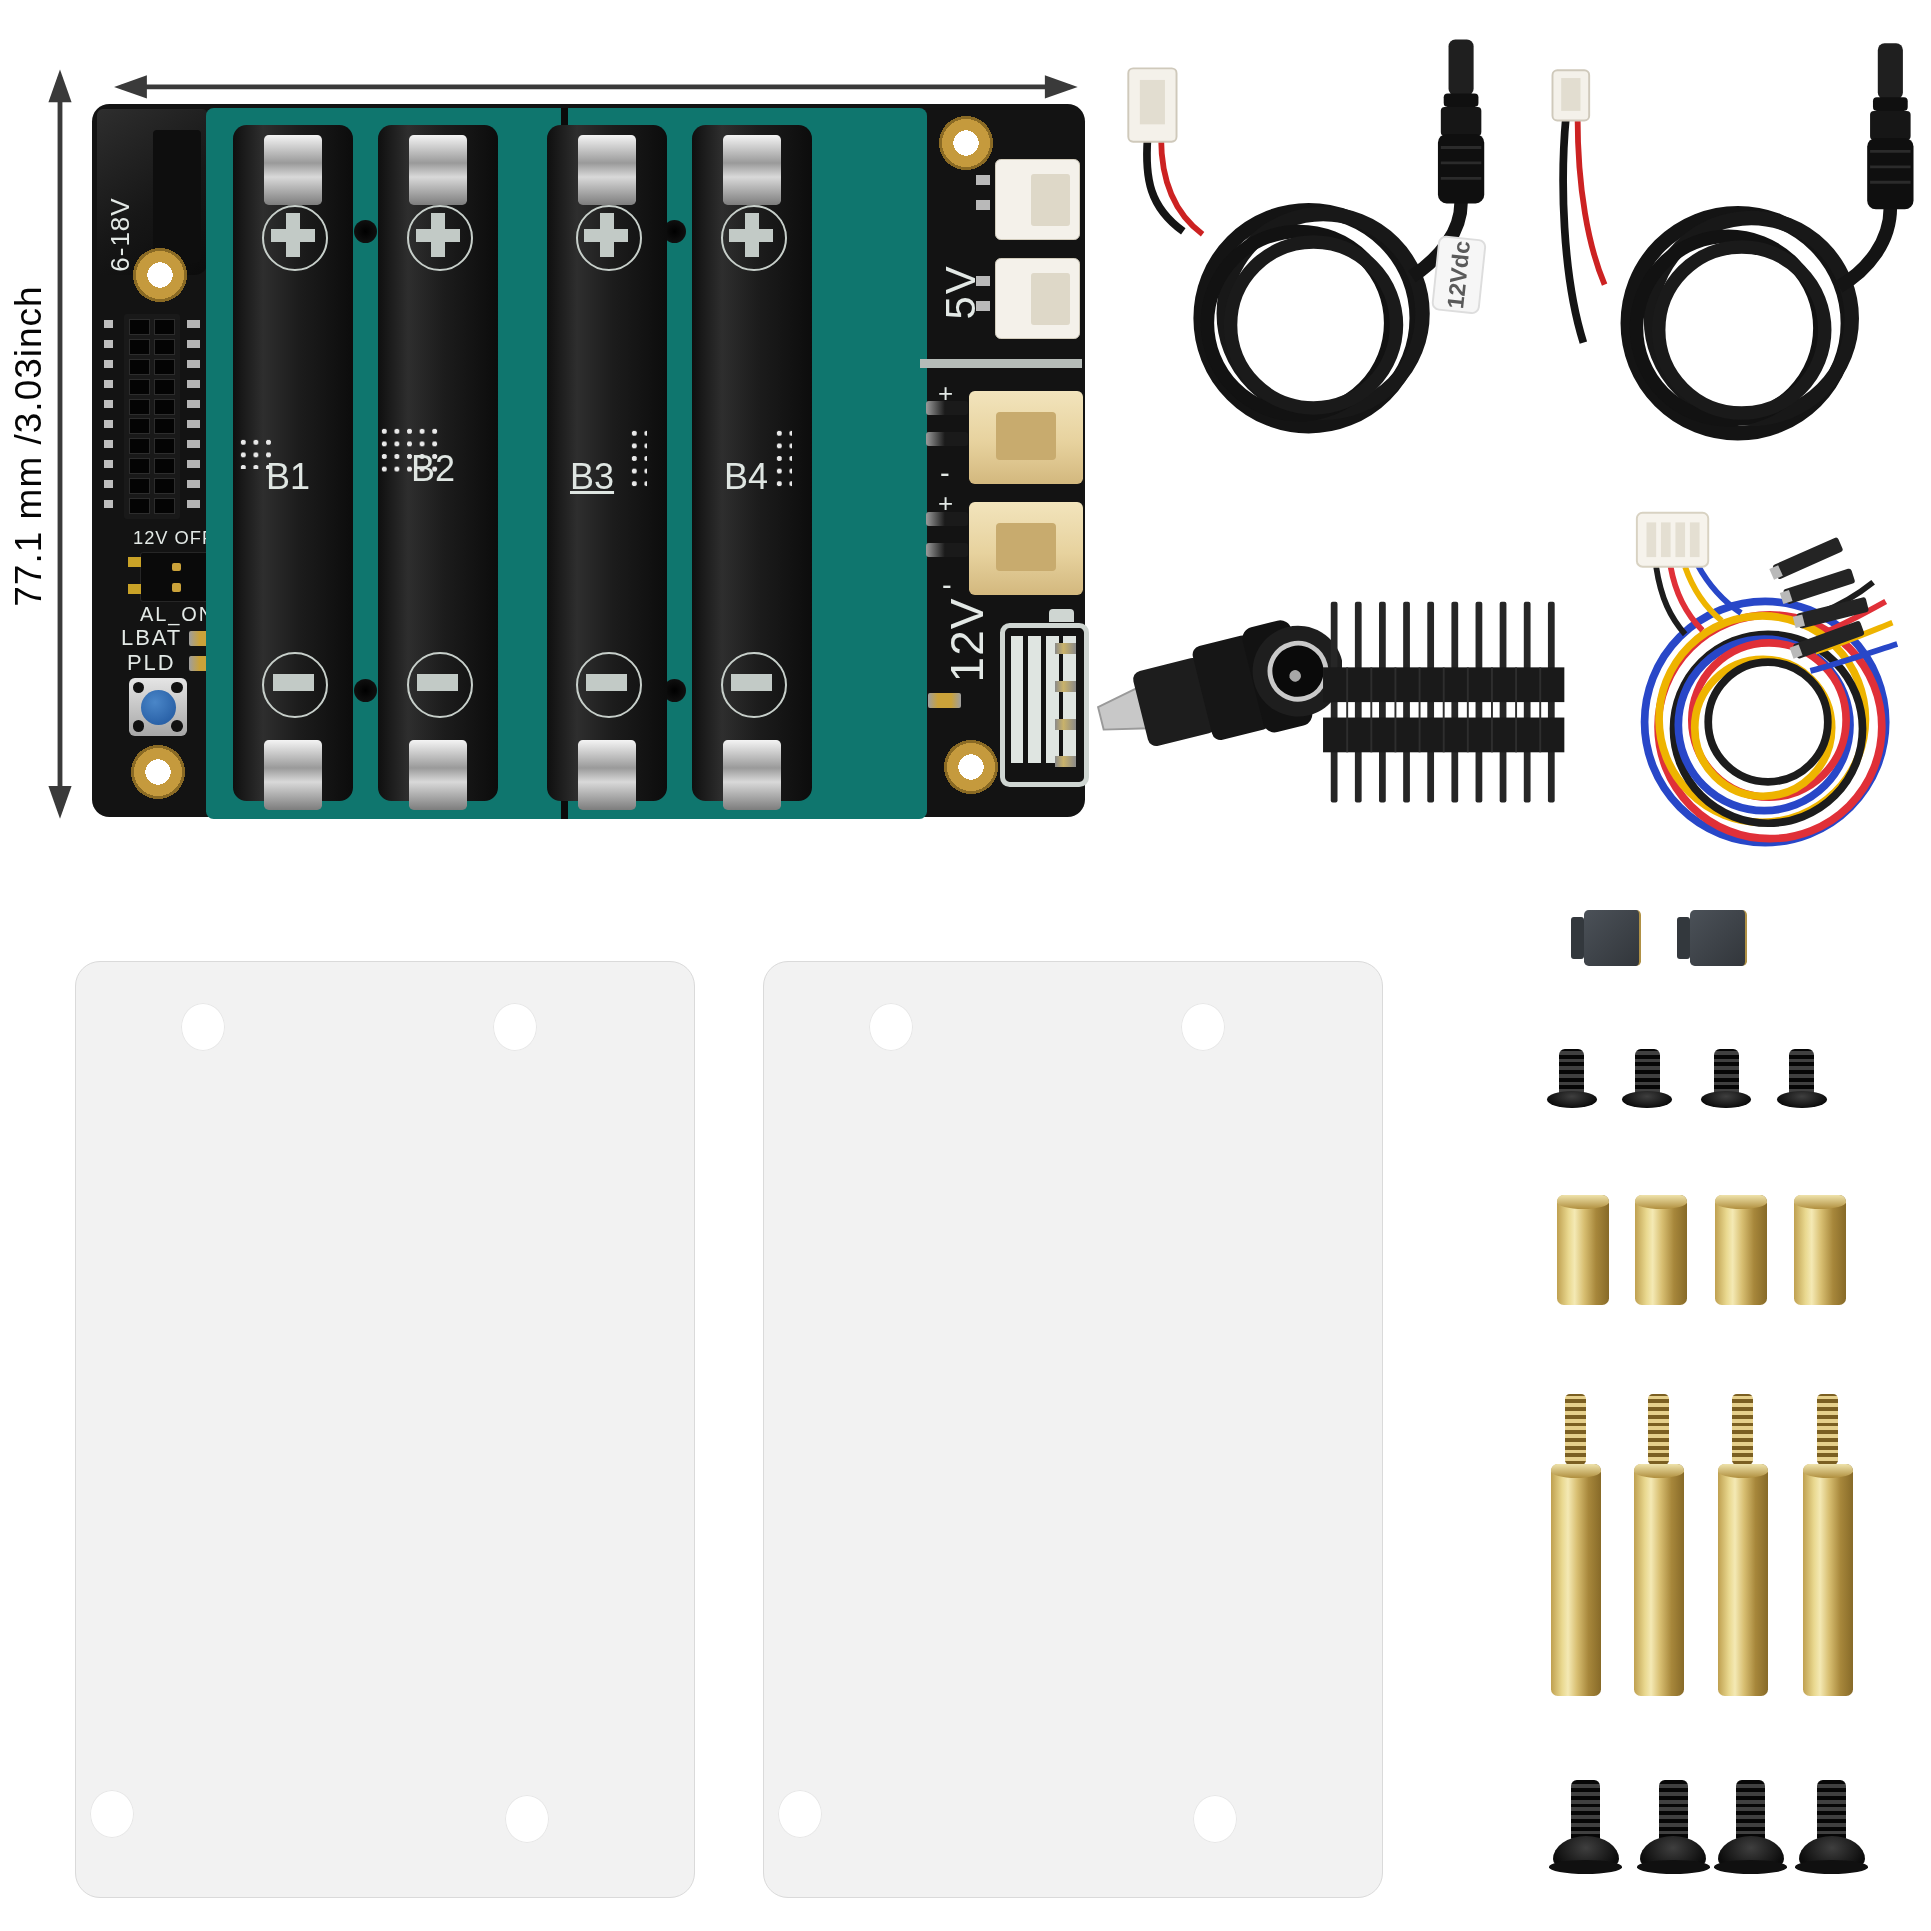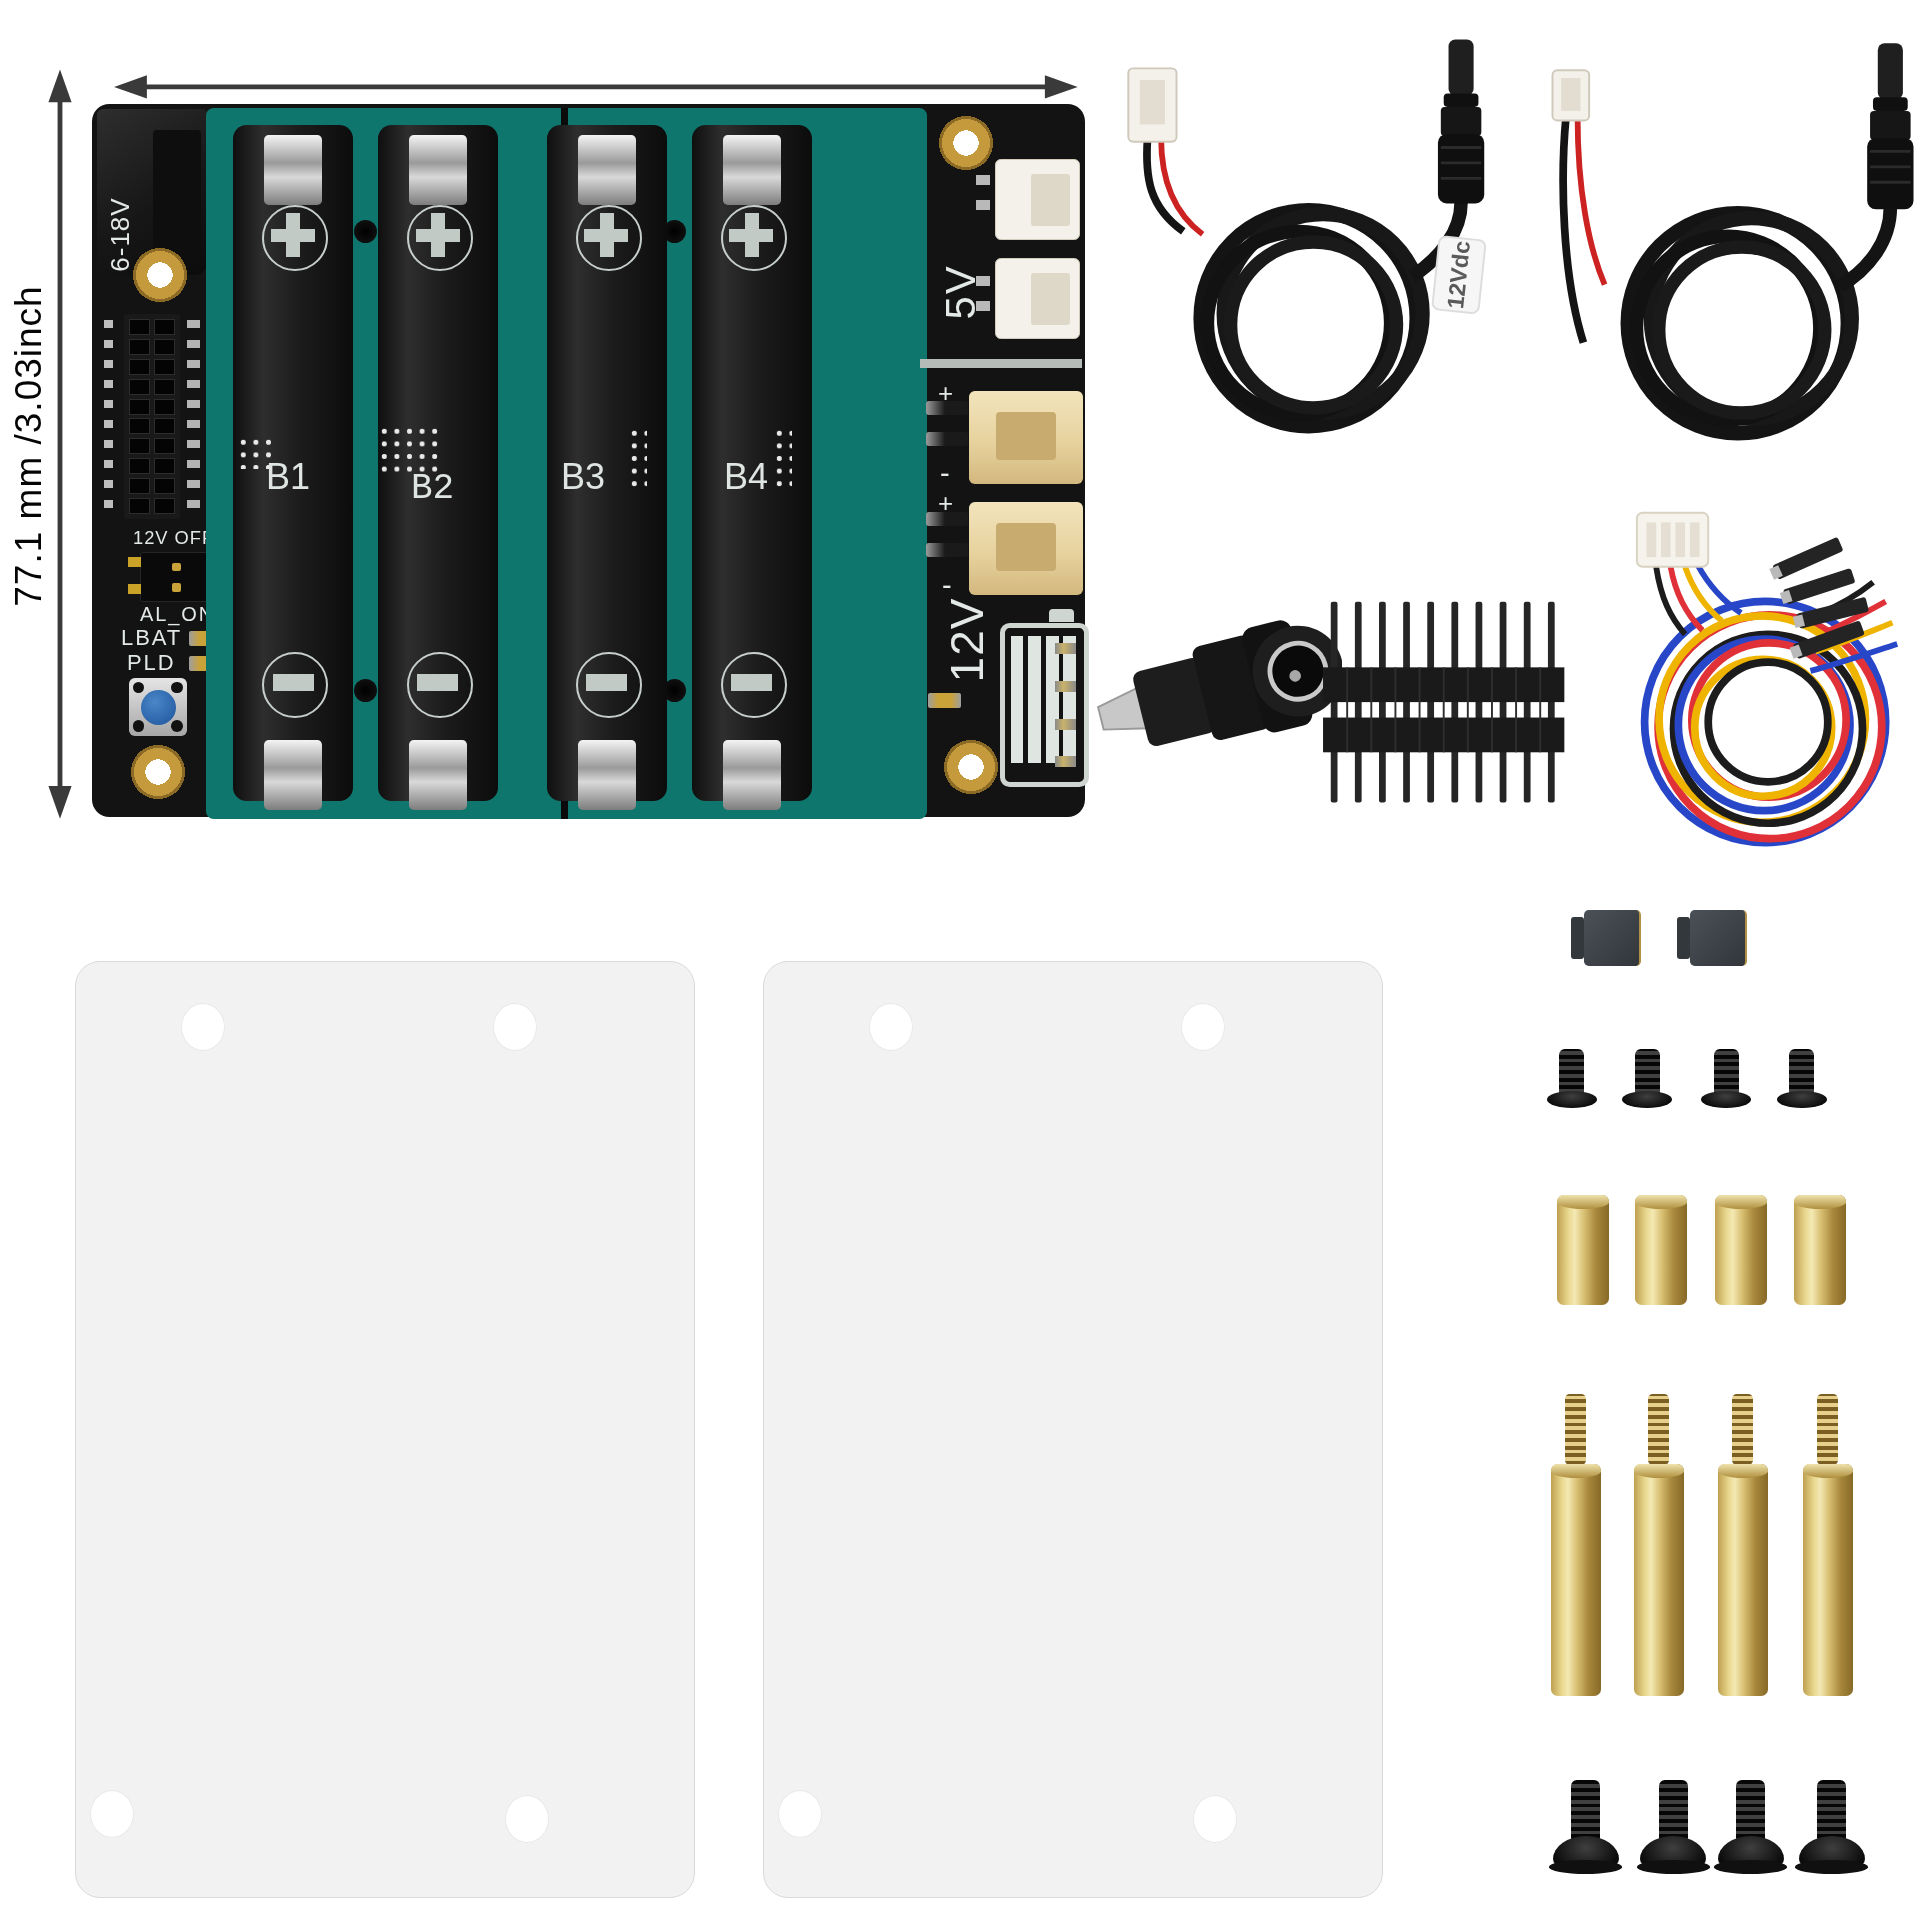--- a/index.html
+++ b/index.html
@@ -124,32 +124,32 @@
       <div class="abs circ" style="left:56px;top:544px;width:62px;height:62px;"></div>
       <div class="abs crossbar" style="left:67px;top:566px;width:41px;height:17.4px;"></div>
       <div class="abs clip" style="left:58px;top:632px;width:58px;height:70px;"></div>
 
       <div class="abs slot" style="left:172px;top:17.4px;width:120px;height:676px;"></div>
       <div class="abs clip" style="left:203px;top:27px;width:58px;height:70px;"></div>
       <div class="abs circ" style="left:201px;top:97px;width:62px;height:62px;"></div>
       <div class="abs crossbar" style="left:210px;top:121px;width:44px;height:13.5px;"></div>
       <div class="abs crossbar" style="left:225px;top:105px;width:13.5px;height:44px;"></div>
       <div class="abs dots" style="left:172px;top:317px;width:60px;height:50px;"></div>
-      <div class="abs batlabel" style="left:205px;top:360px;width:77px;font-family:Liberation Mono, monospace;">B2</div>
+      <div class="abs batlabel" style="left:205px;top:340px;width:77px;">B2</div>
       <div class="abs circ" style="left:201px;top:544px;width:62px;height:62px;"></div>
       <div class="abs crossbar" style="left:211px;top:566px;width:41px;height:17.4px;"></div>
       <div class="abs clip" style="left:203px;top:632px;width:58px;height:70px;"></div>
 
       <div class="abs slot" style="left:341px;top:17.4px;width:120px;height:676px;"></div>
       <div class="abs clip" style="left:372px;top:27px;width:58px;height:70px;"></div>
       <div class="abs circ" style="left:370px;top:97px;width:62px;height:62px;"></div>
       <div class="abs crossbar" style="left:378px;top:121px;width:44px;height:13.5px;"></div>
       <div class="abs crossbar" style="left:394px;top:105px;width:13.5px;height:44px;"></div>
       <div class="abs dots" style="left:422px;top:319px;width:19.3px;height:62px;"></div>
-      <div class="abs batlabel" style="left:355px;top:348px;width:77px;">B3</div>
+      <div class="abs batlabel" style="left:364px;top:348px;width:77px;text-decoration:underline;">B3</div>
       <div class="abs circ" style="left:370px;top:544px;width:62px;height:62px;"></div>
       <div class="abs crossbar" style="left:380px;top:566px;width:41px;height:17.4px;"></div>
       <div class="abs clip" style="left:372px;top:632px;width:58px;height:70px;"></div>
 
       <div class="abs slot" style="left:486px;top:17.4px;width:120px;height:676px;"></div>
       <div class="abs clip" style="left:517px;top:27px;width:58px;height:70px;"></div>
       <div class="abs circ" style="left:515px;top:97px;width:62px;height:62px;"></div>
       <div class="abs crossbar" style="left:523px;top:121px;width:44px;height:13.5px;"></div>
       <div class="abs crossbar" style="left:539px;top:105px;width:13.5px;height:44px;"></div>
       <div class="abs dots" style="left:567px;top:319px;width:19.3px;height:62px;"></div>

